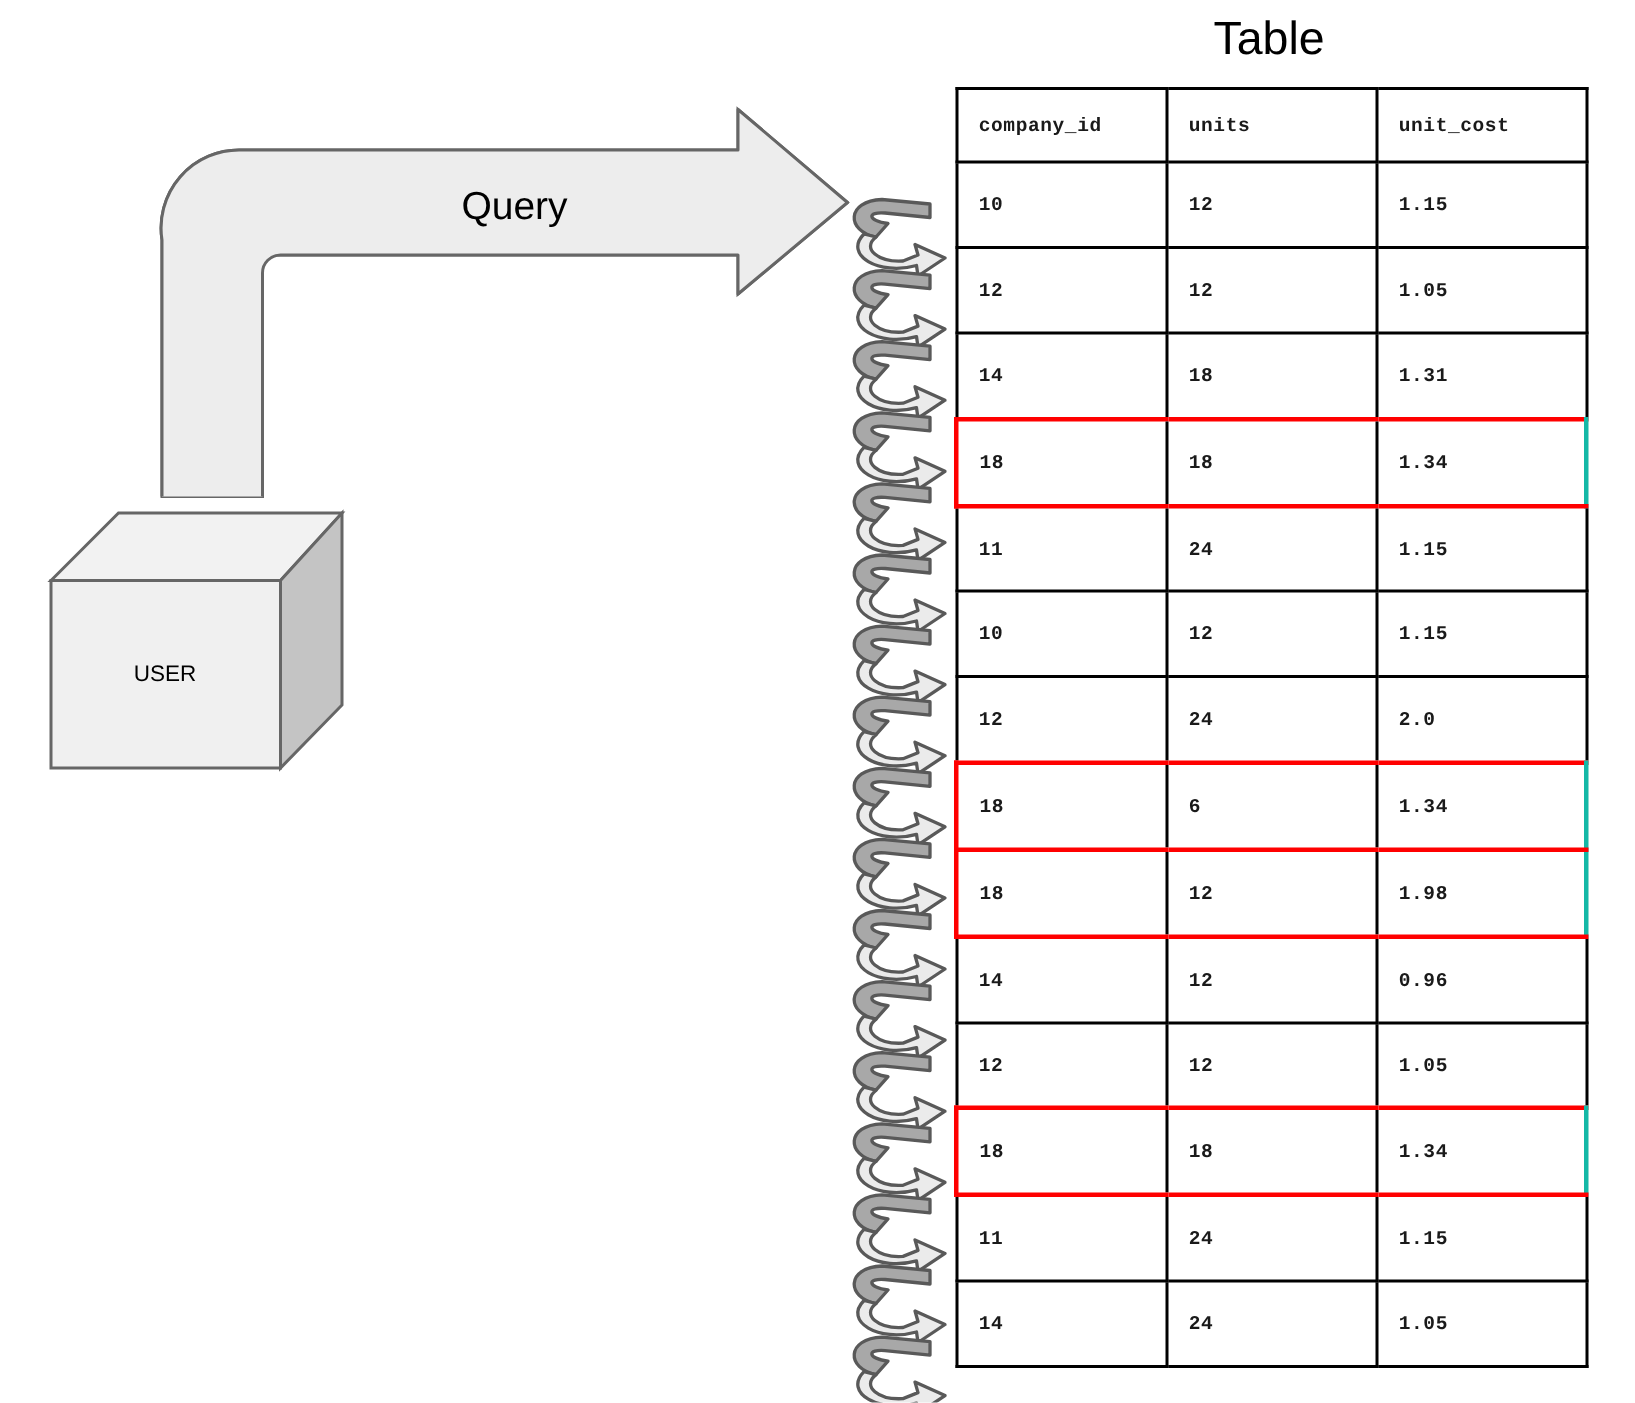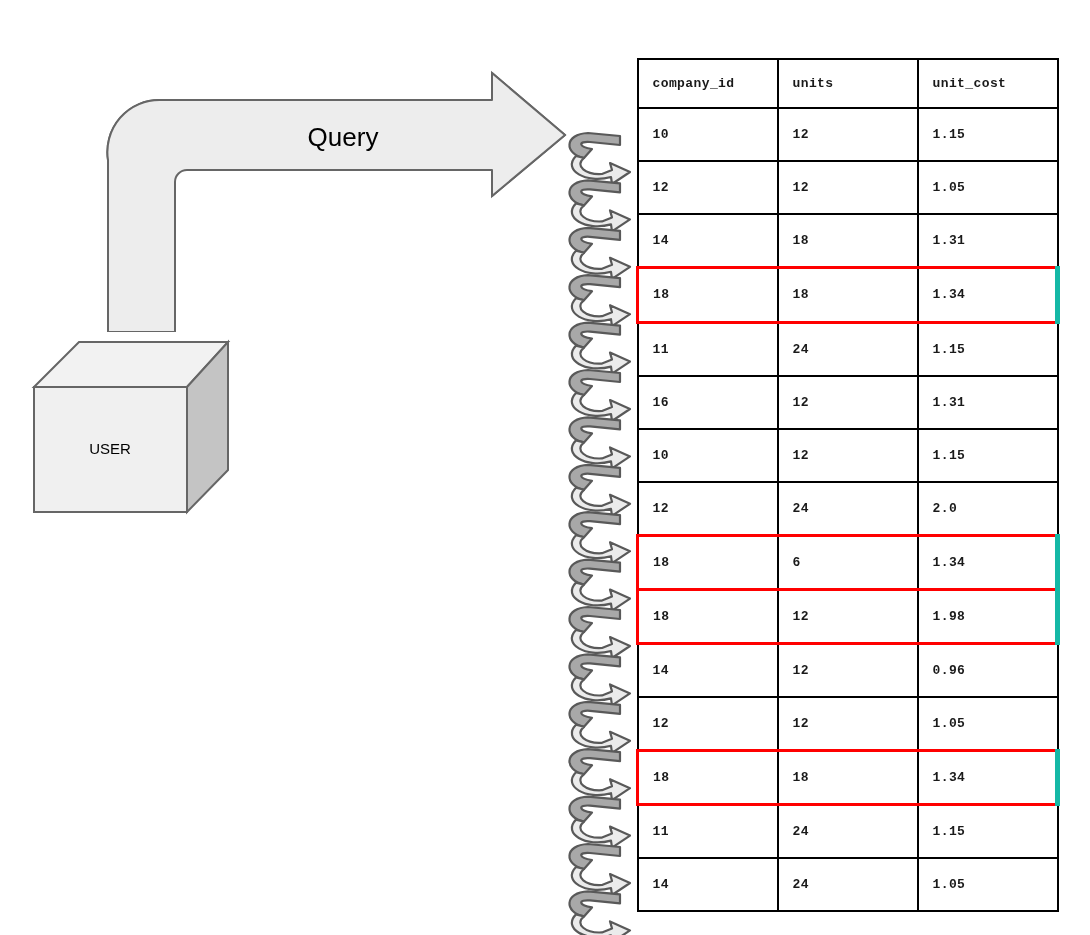--- a/index.html
+++ b/index.html
@@ -77,21 +77,21 @@
     letter-spacing: 0.4px;
     white-space: nowrap;
     overflow: hidden;
   }
   table.data-table tr.highlight td {
     border-top: 3px solid #ff0000;
     border-bottom: 3px solid #ff0000;
     position: relative;
   }
   table.data-table tr.highlight td:first-child { border-left: 3px solid #ff0000; }
-  table.data-table tr.highlight td:last-child  { border-right: 5px solid #14b8a6; }
+  table.data-table tr.highlight td:last-child  { border-right: 3px solid #14b8a6; }
 
   #table-title {
     position: absolute;
     left: 636px;
     top: 8px;
     width: 420px;
     text-align: center;
     font-size: 31px;
     color: #000000;
     font-family: "Liberation Sans", sans-serif;
@@ -163,20 +163,21 @@
         <path class="coil-top" d="M 620,799.6 L 588,796.6 C 564,797.6 564,817.6 584,821.6 L 592,812.6 C 578,810.6 578,804.6 590,805.6 L 620,808.6 Z"></path>
         <path class="coil-bottom" d="M 584,821.6 C 574,829.6 586,838.6 602,837.6 L 612,833.6 L 610,826.6 L 630,835.6 L 612,847.6 L 611,840.6 C 586,847.6 562,833.6 576,819.6 Z"></path>
         <path class="coil-top" d="M 620,847 L 588,844 C 564,845 564,865 584,869 L 592,860 C 578,858 578,852 590,853 L 620,856 Z"></path>
         <path class="coil-bottom" d="M 584,869 C 574,877 586,886 602,885 L 612,881 L 610,874 L 630,883 L 612,895 L 611,888 C 586,895 562,881 576,867 Z"></path>
         <path class="coil-top" d="M 620,894.4 L 588,891.4 C 564,892.4 564,912.4 584,916.4 L 592,907.4 C 578,905.4 578,899.4 590,900.4 L 620,903.4 Z"></path>
         <path class="coil-bottom" d="M 584,916.4 C 574,924.4 586,933.4 602,932.4 L 612,928.4 L 610,921.4 L 630,930.4 L 612,942.4 L 611,935.4 C 586,942.4 562,928.4 576,914.4 Z"></path>
       </g>
 
   </svg>
 
+  <div id="table-title">Table</div>
 
   <div id="table-wrap">
     <table class="data-table">
       <colgroup>
           <col>
           <col>
           <col>
         </colgroup>
       <thead>
         <tr>
@@ -205,25 +206,20 @@
             <td>18</td>
             <td>18</td>
             <td>1.34</td>
           </tr>
           <tr>
             <td>11</td>
             <td>24</td>
             <td>1.15</td>
           </tr>
           <tr>
-            <td>16</td>
-            <td>12</td>
-            <td>1.31</td>
-          </tr>
-          <tr>
             <td>10</td>
             <td>12</td>
             <td>1.15</td>
           </tr>
           <tr>
             <td>12</td>
             <td>24</td>
             <td>2.0</td>
           </tr>
           <tr class="highlight">

